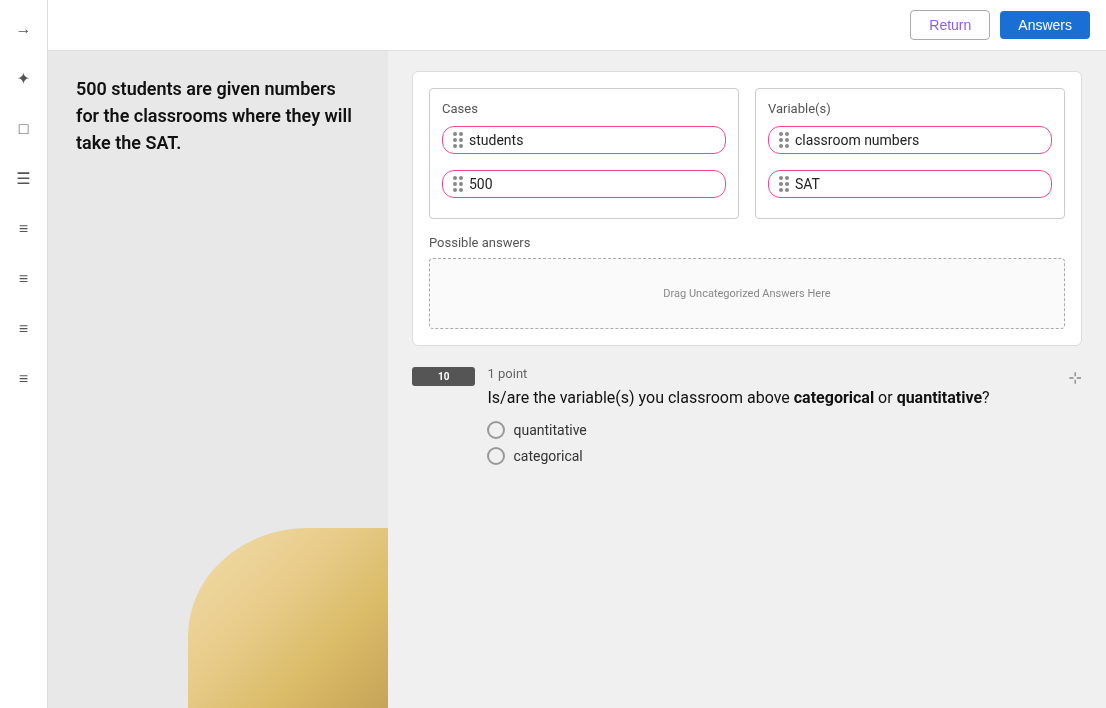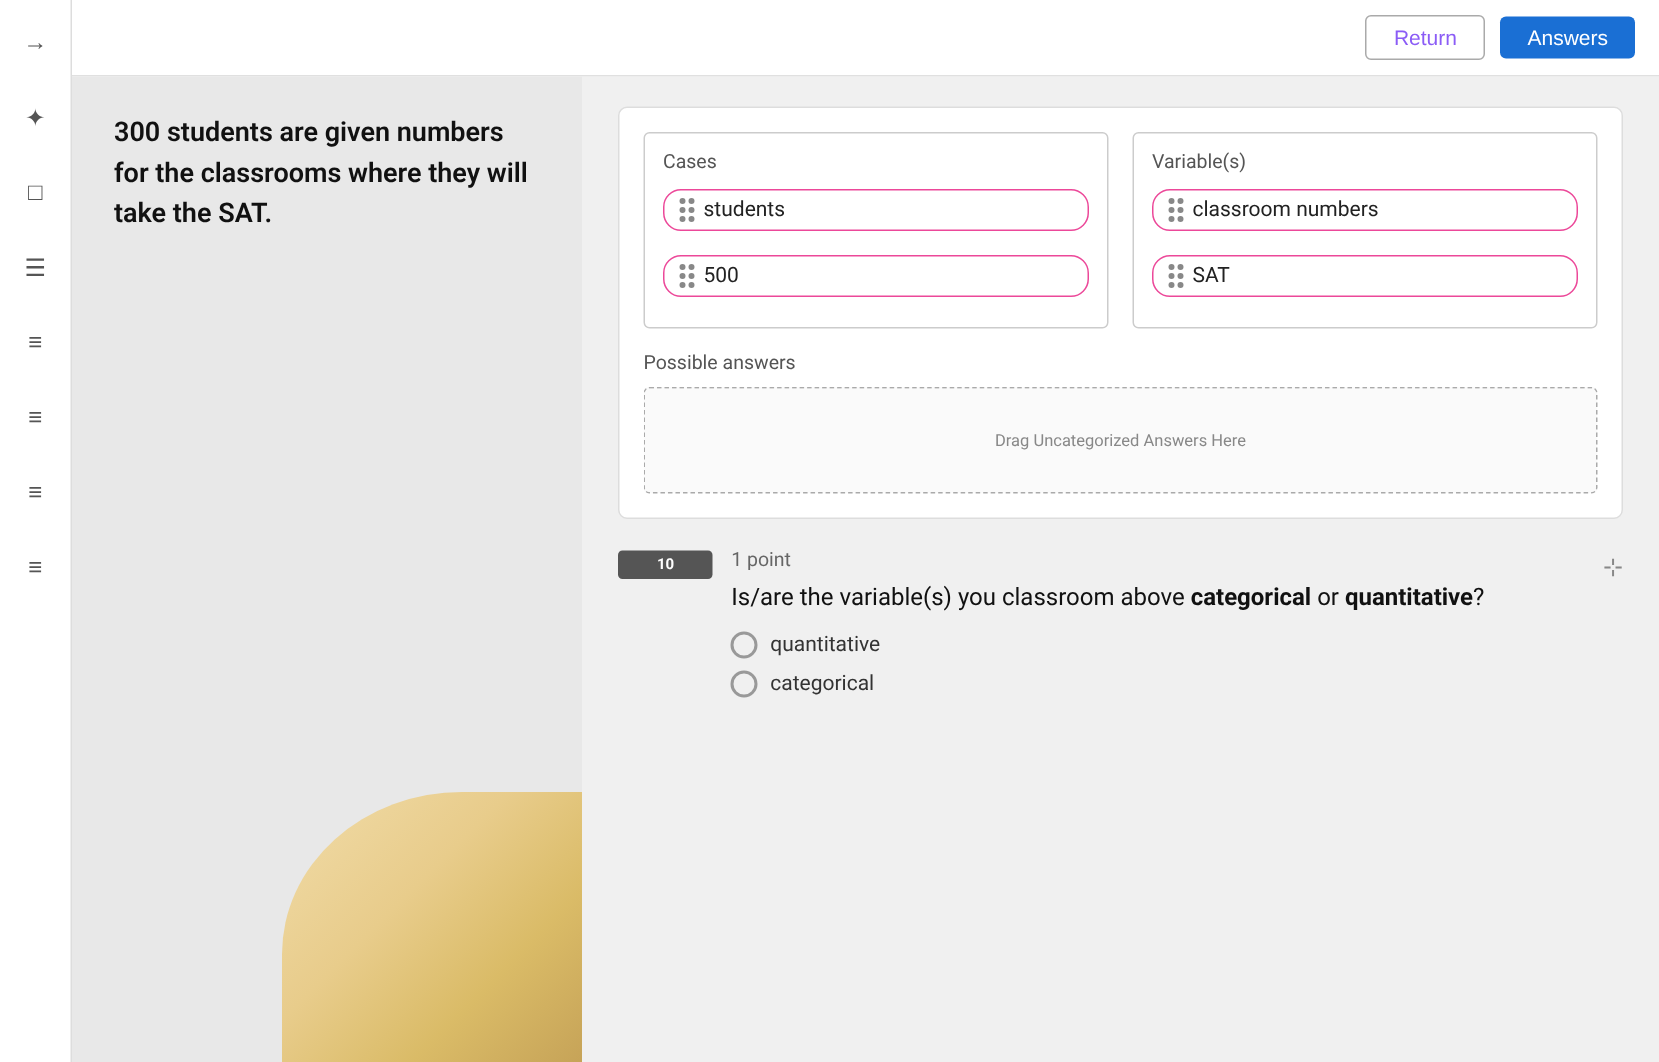--- a/index.html
+++ b/index.html
@@ -267,21 +267,21 @@
 <div class="main">
 
   <div class="topbar">
     <button class="btn-return">Return</button>
     <button class="btn-submit">Answers</button>
   </div>
 
   <div class="content">
 
     <div class="left-panel">
-      <p class="question-text">300 students are given numbers for the classrooms where they will take the SAT.</p>
+      <p class="question-text">500 students are given numbers for the classrooms where they will take the SAT.</p>
       <div class="bg-decoration"></div>
     </div>
 
     <div class="right-panel">
 
       <div class="data-card">
         <div class="data-card-inner">
 
           <div class="data-section">
             <div class="section-label">Cases</div>

